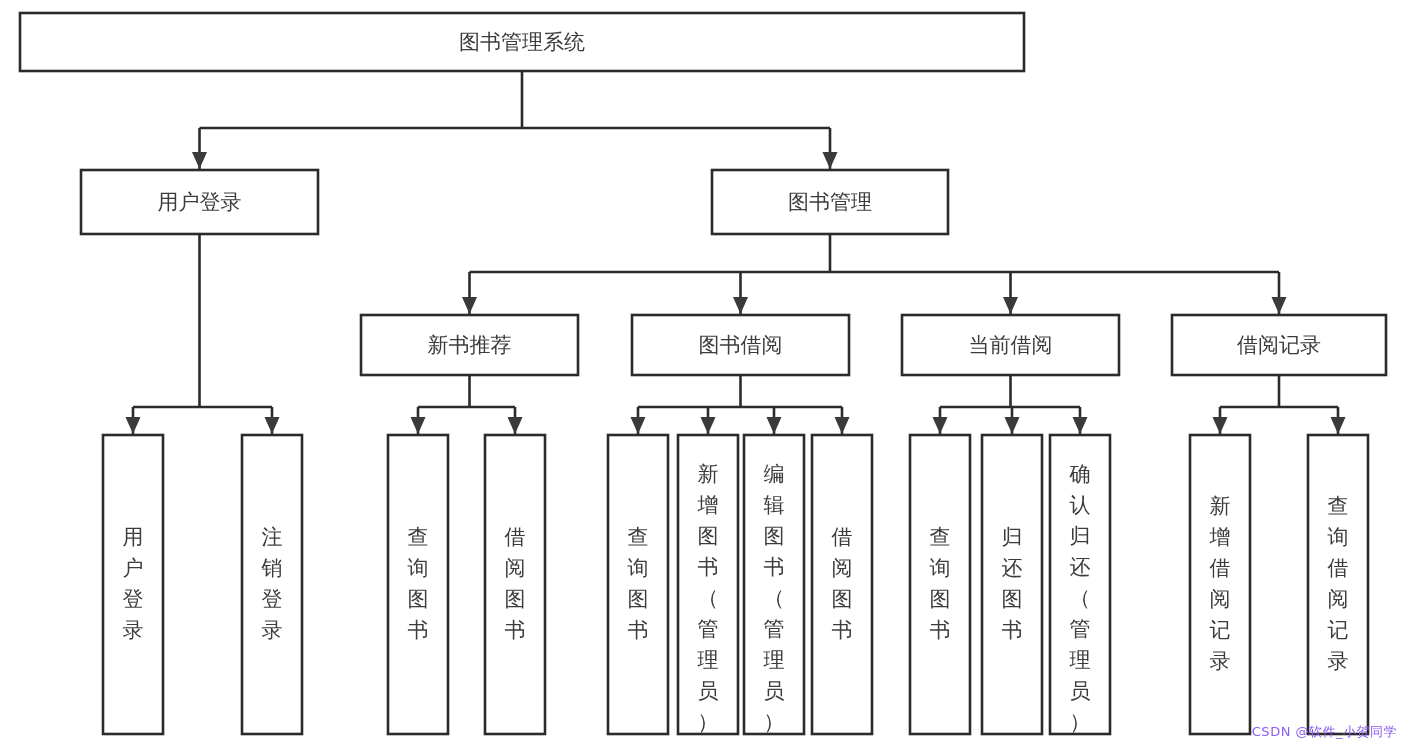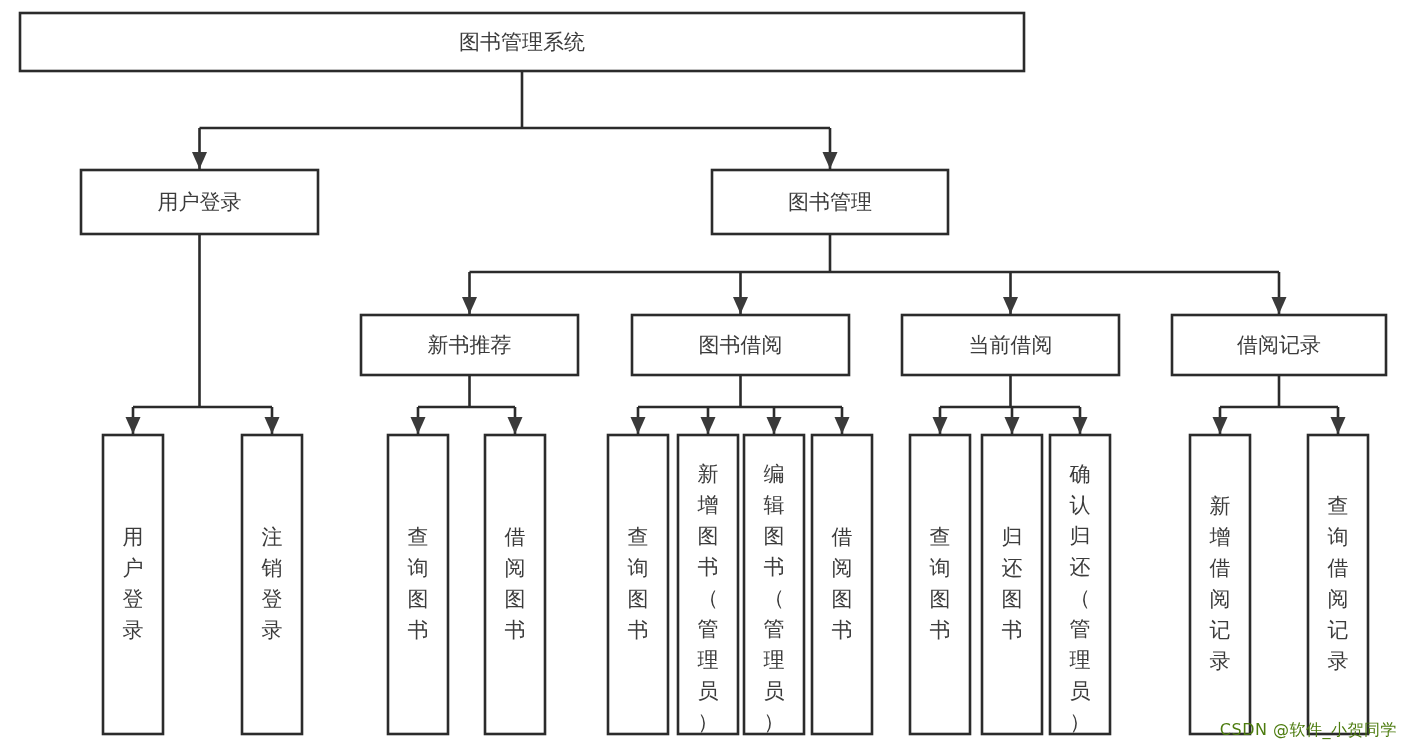--- a/index.html
+++ b/index.html
@@ -54,22 +54,22 @@
     font-size: 21px;
     fill: #3c3c3c;
     text-anchor: middle;
     dominant-baseline: middle;
   }
   .watermark {
     position: absolute;
     right: 8px;
     bottom: 6px;
     font-family: "DejaVu Sans", "Liberation Sans", sans-serif;
-    font-size: 16px;
-    color: #4d7c0f;
+    font-size: 13px;
+    color: #8b5cf6;
     white-space: nowrap;
     letter-spacing: 0.5px;
   }
 </style>
 </head>
 <body>
 
 <div id="diagram-root">
   <svg id="diagram-svg" viewBox="0 0 1405 747">
     <g id="connectors-layer">

